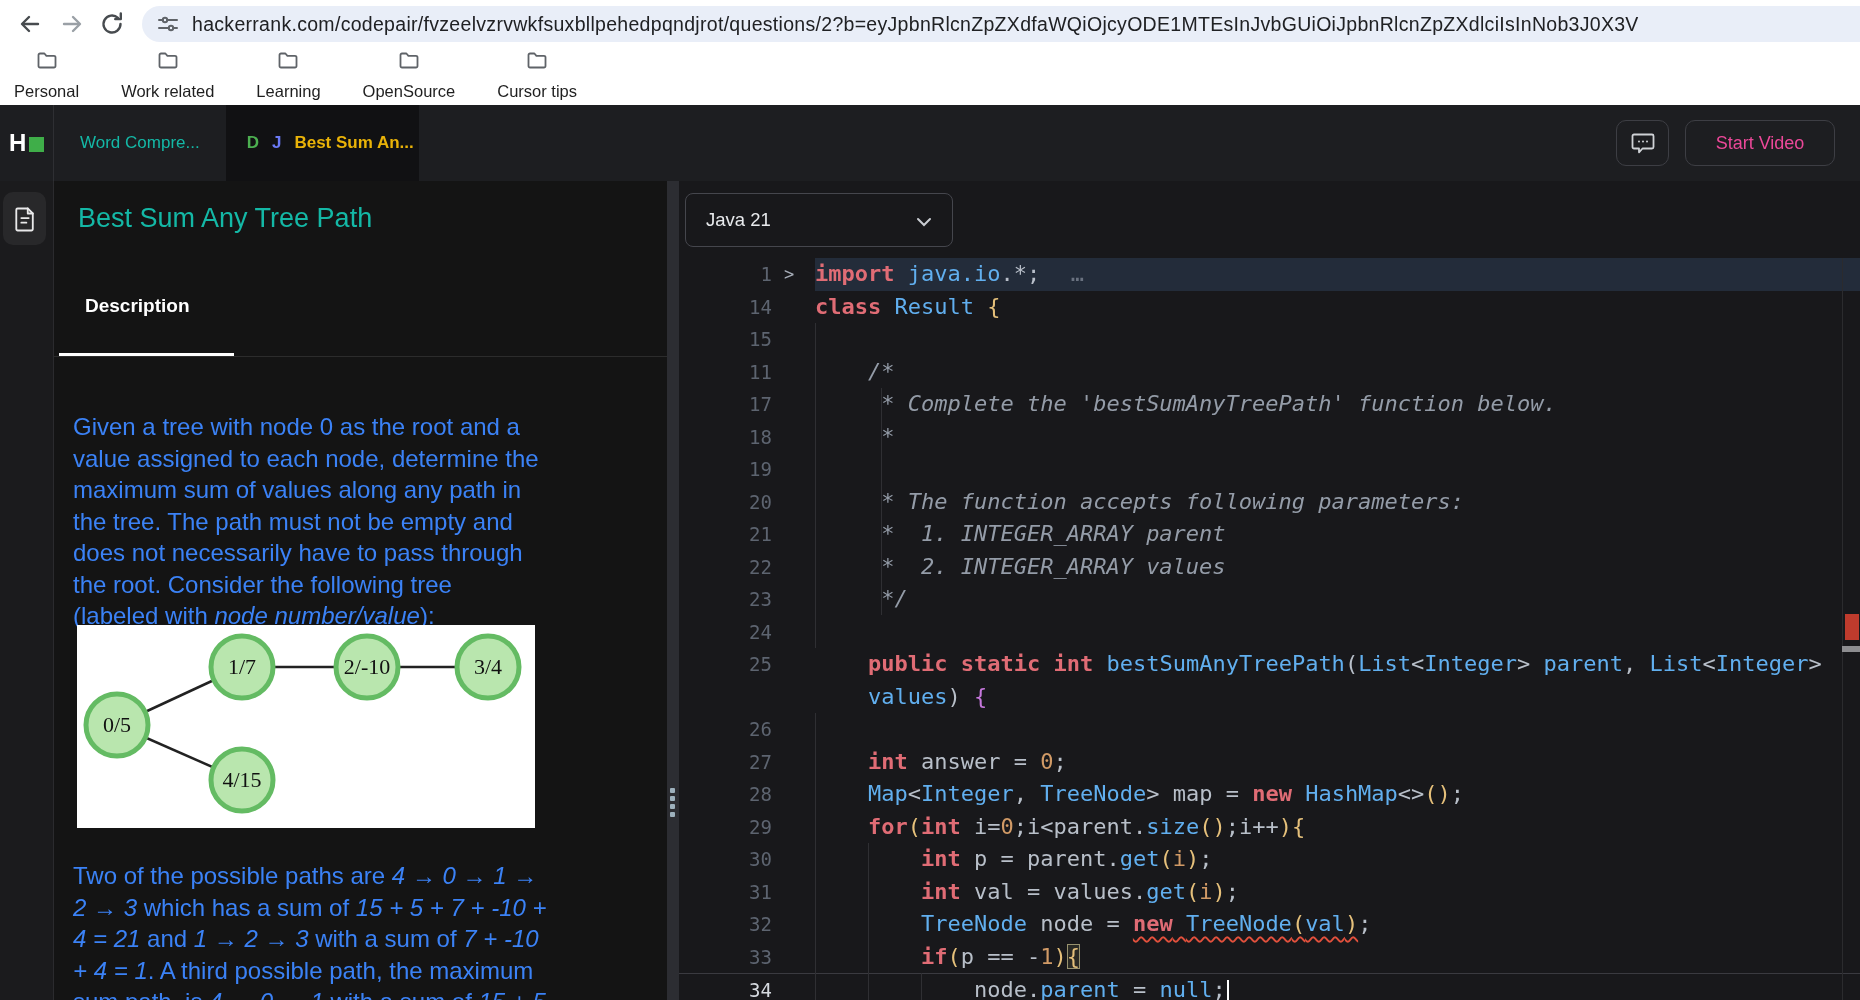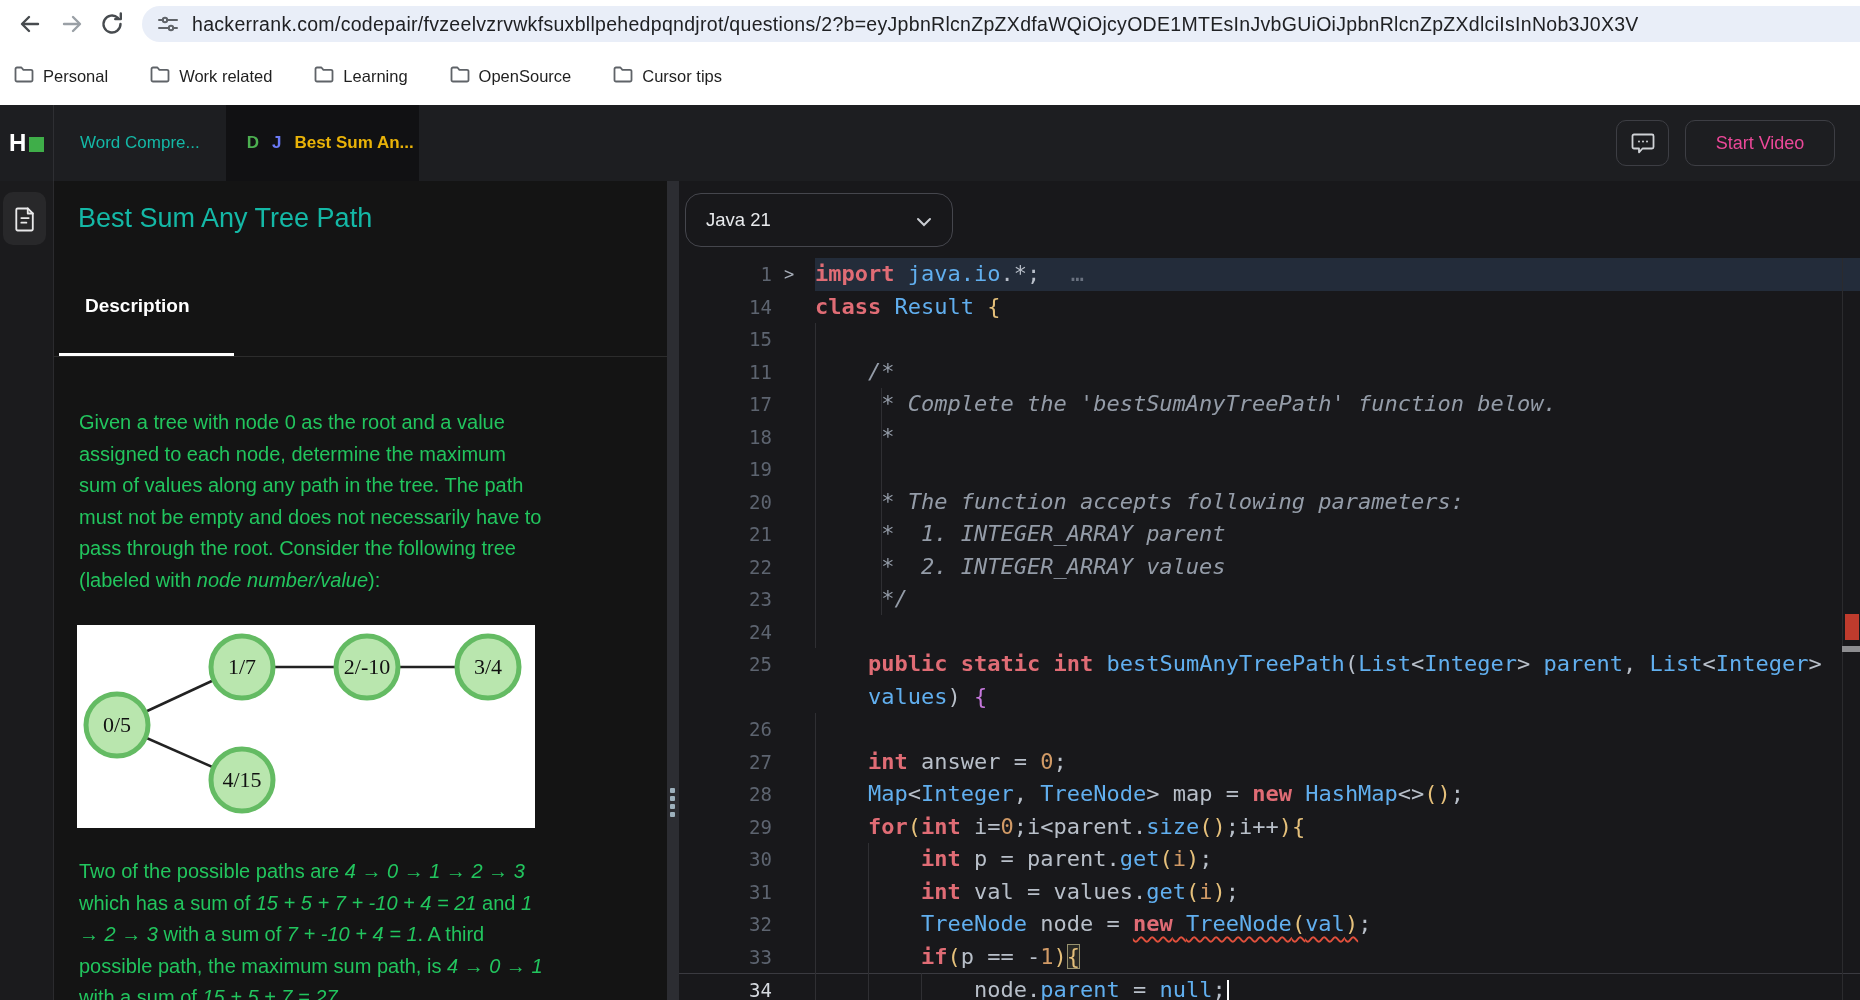--- a/index.html
+++ b/index.html
@@ -6,21 +6,21 @@
   .stage{position:relative;width:1860px;height:1000px;overflow:hidden;background:#fff;}
 
   
   .toolbar{position:absolute;left:0;top:0;width:1860px;height:48px;background:#fff;}
   .nav-ic{position:absolute;top:10px;width:28px;height:28px;cursor:pointer;}
   .nav-back{left:16px;}  .nav-fwd{left:58px;} .nav-reload{left:98px;}
   .url-pill{position:absolute;left:142px;top:6px;width:1740px;height:36px;border-radius:18px;background:#e9eef8;overflow:hidden;}
   .site-ic{position:absolute;left:16px;top:8px;width:20px;height:20px;}
   .url-text{position:absolute;left:50px;top:0;height:36px;line-height:36px;font-size:19.5px;letter-spacing:.3px;color:#202124;white-space:nowrap;}
   .bookmarks{position:absolute;left:0;top:48px;width:1860px;height:57px;background:#fff;display:flex;align-items:center;padding-left:14px;box-sizing:border-box;gap:42px;}
-  .bm-item{display:flex;align-items:center;gap:9px;cursor:pointer;}
+  .bm-item{display:flex;align-items:center;gap:9px;cursor:pointer;flex-direction:column;}
   .bm-item span{font-size:16.5px;color:#1f1f1f;}
 
   
   .hr-header{position:absolute;left:0;top:105px;width:1860px;height:76px;background:#1d1e21;}
   .hr-logo{position:absolute;left:9px;top:0;height:76px;width:44px;display:flex;align-items:center;gap:3px;}
   .hr-logo b{color:#fff;font-size:24px;font-weight:bold;}
   .hr-logo i{display:block;width:15px;height:15px;background:var(--hrgreen);margin-top:3px;}
   .hr-sep{position:absolute;left:53px;top:0;width:1px;height:76px;background:#2e2f33;}
   .hr-tabs{position:absolute;left:54px;top:0;height:76px;display:flex;}
   .hr-tab{height:76px;display:flex;align-items:center;gap:13px;padding:0 26px;cursor:pointer;}
@@ -36,33 +36,33 @@
   
   .content{position:absolute;left:0;top:181px;width:1860px;height:819px;background:#141414;}
   .rail{position:absolute;left:0;top:0;width:54px;height:819px;background:#1b1b1d;border-right:1px solid #2b2b2e;box-sizing:border-box;}
   .rail-btn{position:absolute;left:3px;top:11px;width:43px;height:53px;background:#28282a;border-radius:10px;display:flex;align-items:center;justify-content:center;cursor:pointer;}
 
   .desc{position:absolute;left:54px;top:0;width:613px;height:819px;background:#141414;overflow:hidden;}
   .q-title{position:absolute;left:24px;top:22px;font-size:27px;color:#14b8a6;font-weight:400;}
   .q-tab{position:absolute;left:31px;top:114px;font-size:19px;font-weight:bold;color:#fff;cursor:pointer;}
   .q-underline{position:absolute;left:5px;top:172px;width:175px;height:3px;background:#fff;}
   .q-divider{position:absolute;left:0;top:175px;width:613px;height:1px;background:#2c2c2c;}
-  .q-para{position:absolute;left:25px;width:468px;font-size:20px;line-height:31.5px;color:#22c55e;}
+  .q-para{position:absolute;left:19px;width:468px;font-size:24px;line-height:31.5px;color:#3b82f6;}
   .q-para em{font-style:italic;}
   .p1{top:206px;}
   .p2{top:655px;width:478px;}
   .tree-box{position:absolute;left:23px;top:444px;width:458px;height:203px;background:#fff;}
 
   .split{position:absolute;left:667px;top:0;width:12px;height:819px;background:#2c2d32;cursor:col-resize;}
   .split .dots{position:absolute;left:3px;top:607px;display:flex;flex-direction:column;gap:3px;}
   .split .dots i{display:block;width:5px;height:5px;background:#9db0bc;border-radius:1px;}
 
   
   .code-panel{position:absolute;left:679px;top:0;width:1181px;height:819px;background:#18181b;}
-  .lang-dd{position:absolute;left:6px;top:12px;width:268px;height:54px;border:1px solid #45464d;border-radius:16px;box-sizing:border-box;display:flex;align-items:center;cursor:pointer;}
+  .lang-dd{position:absolute;left:6px;top:12px;width:268px;height:54px;border:1px solid #45464d;border-radius:8px;box-sizing:border-box;display:flex;align-items:center;cursor:pointer;}
   .lang-dd span{margin-left:20px;font-size:18.5px;color:#e8eaed;}
   .lang-dd .chev{position:absolute;right:20px;top:23px;}
   .editor{position:absolute;left:0;top:77px;width:1181px;height:742px;font-family:"DejaVu Sans Mono",monospace;font-size:22px;overflow:hidden;}
   .cm-row{display:flex;height:32.5px;line-height:32.5px;box-sizing:border-box;}
   .cm-gut{width:93px;text-align:right;color:#5d6470;font-size:19px;flex:none;}
   .cm-fold{width:43px;flex:none;color:#a6adb8;font-size:17px;padding-left:12px;box-sizing:border-box;}
   .cm-code{flex:1;white-space:pre;color:var(--pl);}
   .cm-row.hl .cm-code{background:var(--lineHl);}
   .cm-row.cur{border-top:1px solid #3a3a40;}
   .cm-row.cur .cm-gut{color:#d5d9df;}

